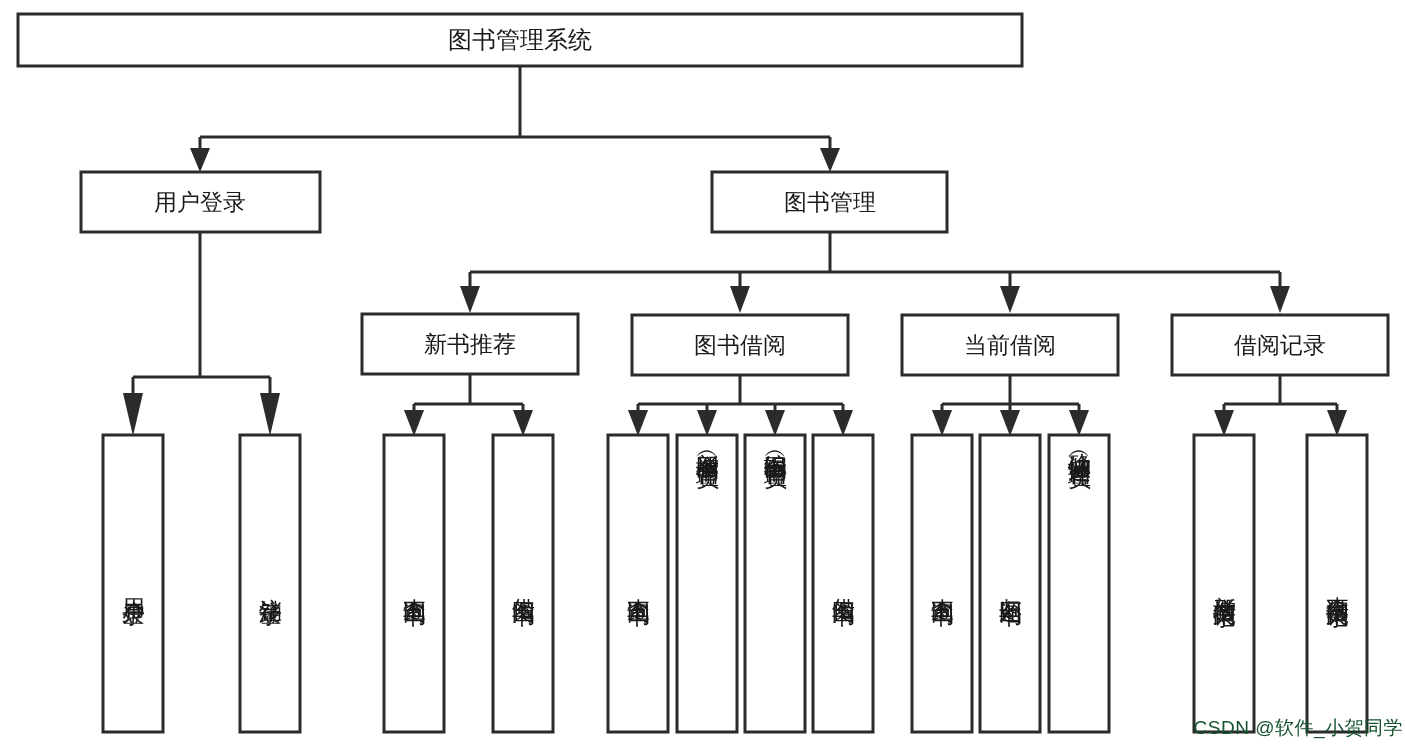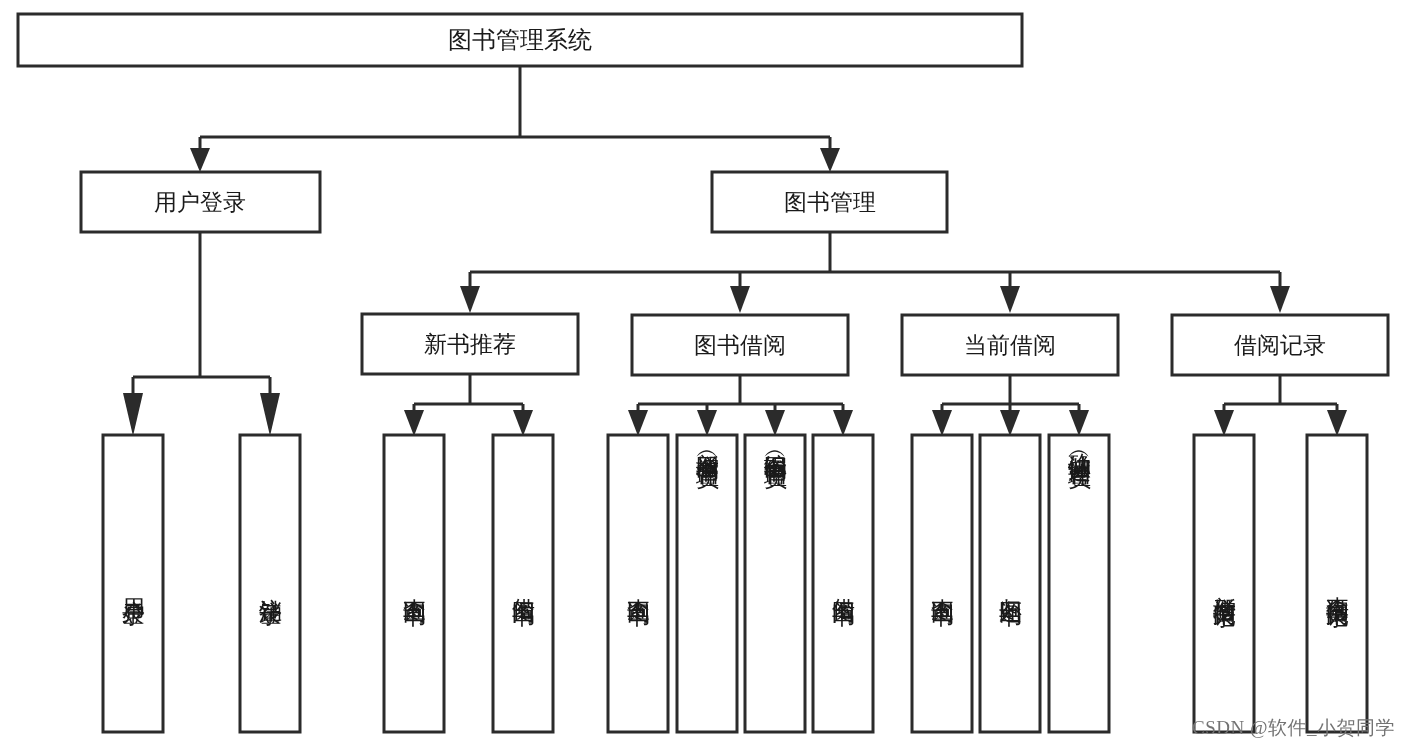--- a/index.html
+++ b/index.html
@@ -67,25 +67,25 @@
     font-family: "DejaVu Sans", "Liberation Sans", sans-serif;
     font-size: 23px;
     line-height: 1.12;
     letter-spacing: 2px;
     color: #1a1a1a;
     white-space: nowrap;
     text-align: center;
   }
   #watermark {
     position: absolute;
-    right: 10px;
+    right: 2px;
     bottom: 6px;
-    font-family: Liberation Serif, serif;
+    font-family: Liberation Sans, sans-serif;
     font-size: 19px;
-    color: #737373;
+    color: #14532d;
     white-space: nowrap;
     letter-spacing: 0.5px;
   }
 </style>
 </head>
 <body>
 
 <div id="diagram-root">
 
   <svg class="flow" viewBox="0 0 1405 747" xmlns="http://www.w3.org/2000/svg">

